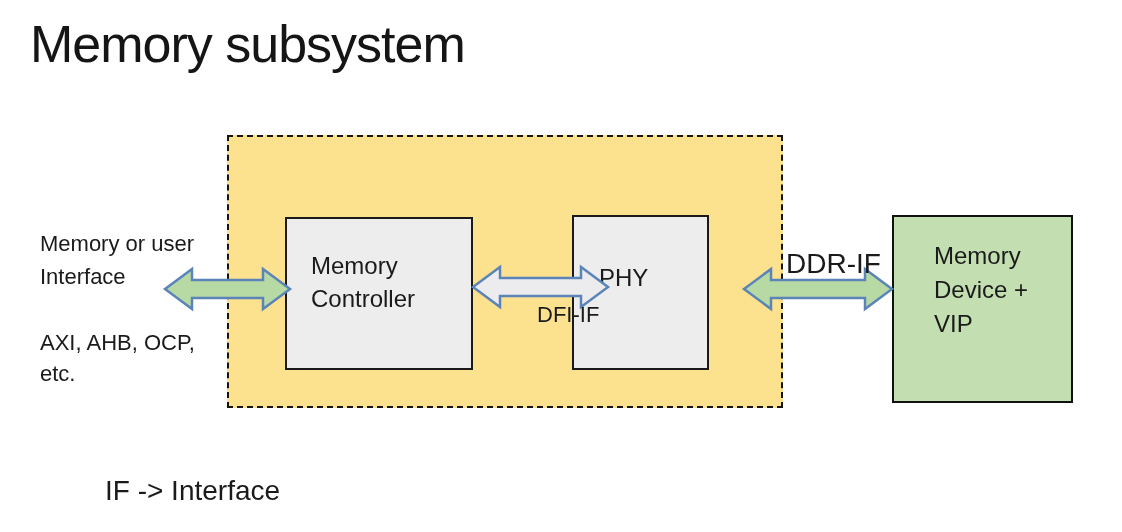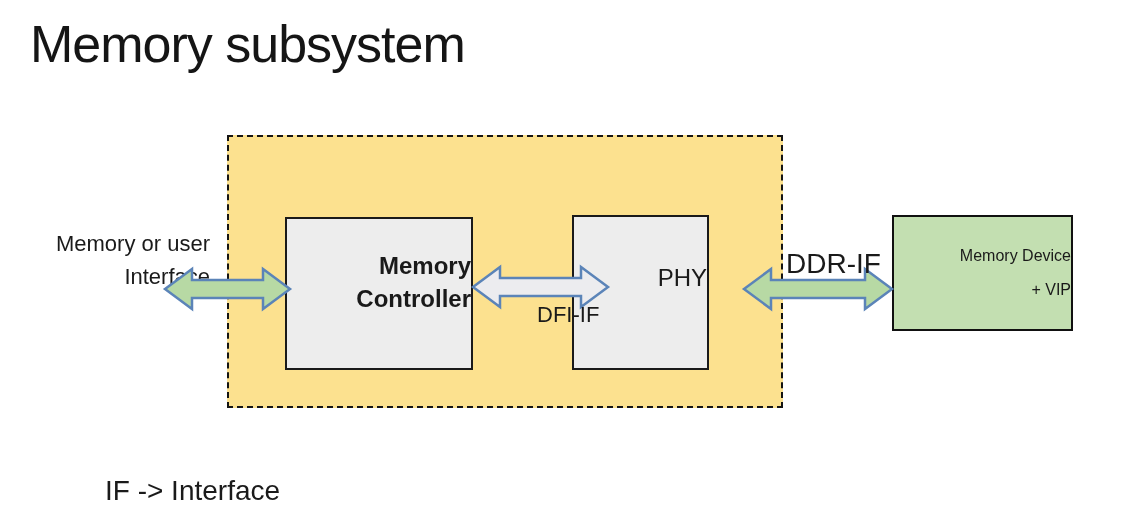--- a/index.html
+++ b/index.html
@@ -1,44 +1,44 @@
 <!DOCTYPE html>
 <html style="--c-design_ip_fill: #FCE18F; --c-block_fill: #EDEDED; --c-block_border: #1A1A1A; --c-device_fill: #C3DFB1; --c-arrow_green: #B7D9A4; --c-arrow_gray: #ECECEF; --c-arrow_stroke: #5B84B8;"><head>
 <meta charset="utf-8">
 <style>
   html,body{margin:0;padding:0;background:#ffffff;}
   .slide{
     position:relative; width:1122px; height:532px; overflow:hidden;
-    background:#ffffff; font-family:"Liberation Sans", sans-serif; color:#1a1a1a;text-align:right;
+    background:#ffffff; font-family:"Liberation Sans", sans-serif; color:#1a1a1a;
   }
   .title{
     position:absolute; left:30px; top:14px; margin:0;
     font-size:52px; font-weight:300; letter-spacing:-1px; color:#151515;
     white-space:nowrap;
   }
   .design-ip{
     position:absolute; left:227px; top:135px; width:552px; height:269px;
     background:var(--c-design_ip_fill); border:2.5px dashed #141414; z-index:1;
   }
   .dip-label{
     position:absolute; left:282px; top:152px; font-size:23px; z-index:2;
   }
   .block{
     position:absolute; box-sizing:border-box; z-index:2;
     background:var(--c-block_fill); border:2px solid var(--c-block_border);
     font-size:24px; line-height:33px;
   }
-  .mc{ left:285px; top:217px; width:188px; height:153px; padding:30px 0 0 24px;font-weight:bold; }
+  .mc{ left:285px; top:217px; width:188px; height:153px; padding:30px 0 0 24px; }
   .mc span{ display:inline-block; width:145px; }
   .phy{ left:572px; top:215px; width:137px; height:155px; padding:44px 0 0 25px; }
   .device{
-    position:absolute; left:892px; top:215px; width:181px; height:116px;
+    position:absolute; left:892px; top:215px; width:181px; height:188px;
     box-sizing:border-box; z-index:2;
     background:var(--c-device_fill); border:2px solid #111;
-    padding:22px 0 18px 40px; font-size:16px; line-height:34px;
+    padding:22px 0 18px 40px; font-size:24px; line-height:34px;
   }
   .device span{ display:inline-block; width:120px; }
   .sys-if{
     position:absolute; left:40px; top:227px; width:170px;
     font-size:22px; line-height:33px;
   }
   .protocols{
     position:absolute; left:40px; top:327px; width:178px;
     font-size:22px; line-height:31px;
   }
@@ -54,20 +54,21 @@
   .arrow-gray{ fill:var(--c-arrow_gray); }
 </style>
 </head>
 <body>
 
 <div class="slide">
 
   <h1 class="title">Memory subsystem</h1>
 
   <div class="sys-if">Memory or user Interface</div>
+  <div class="protocols">AXI, AHB, OCP, etc.</div>
 
   <div class="design-ip"></div>
 
   <div class="block mc">
     <span>Memory Controller</span>
   </div>
 
   <div class="block phy">
     <span>PHY</span>
   </div>

